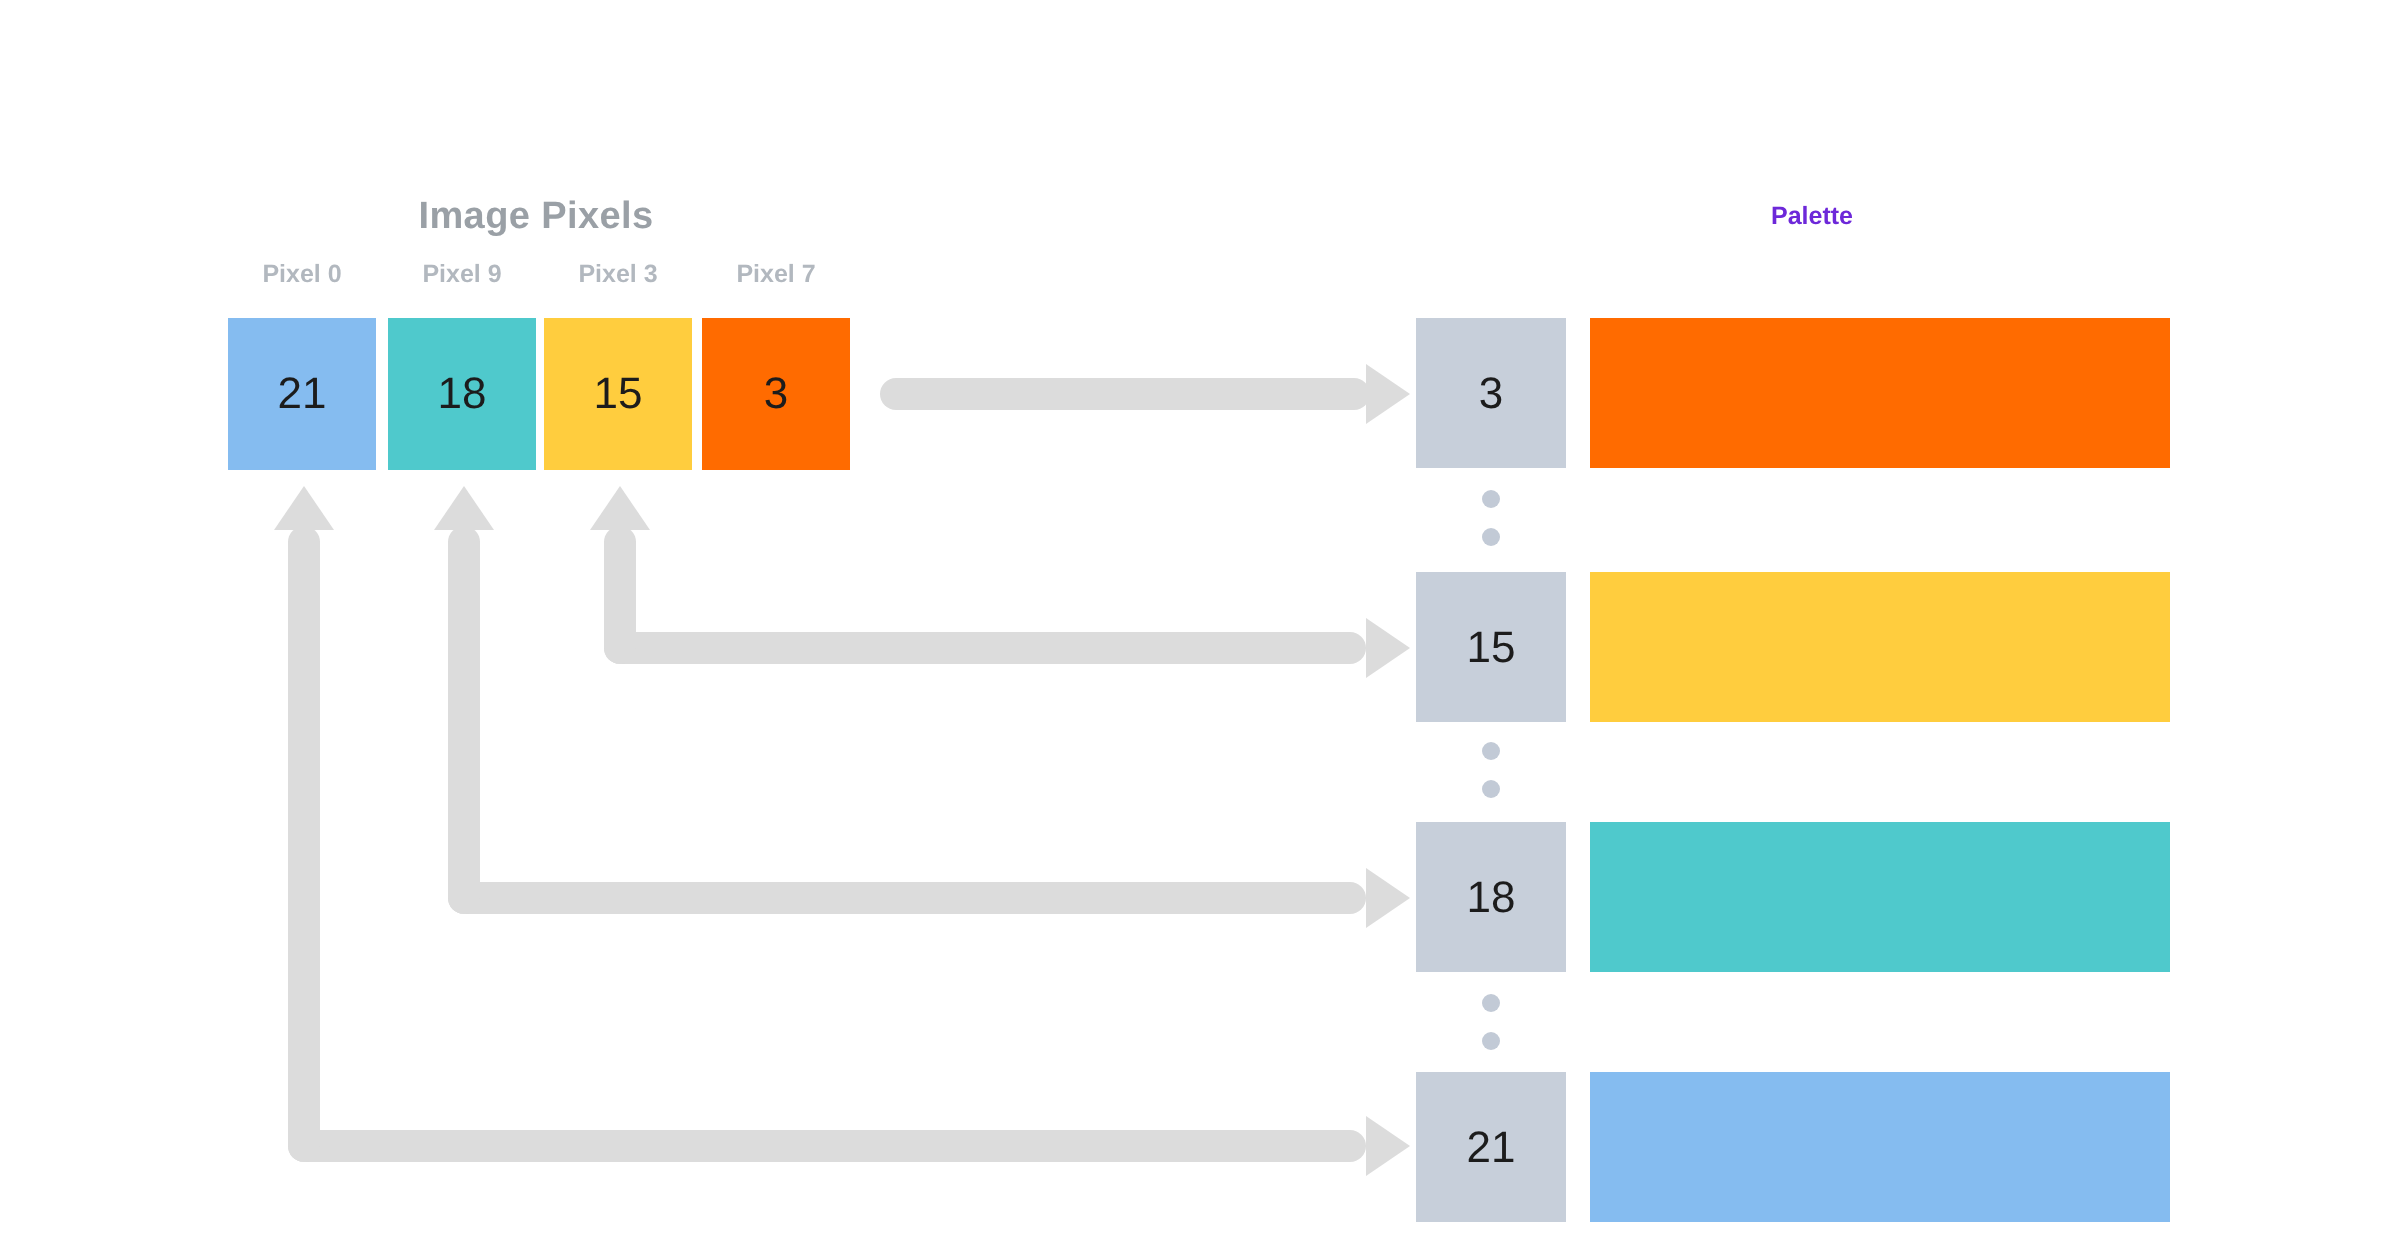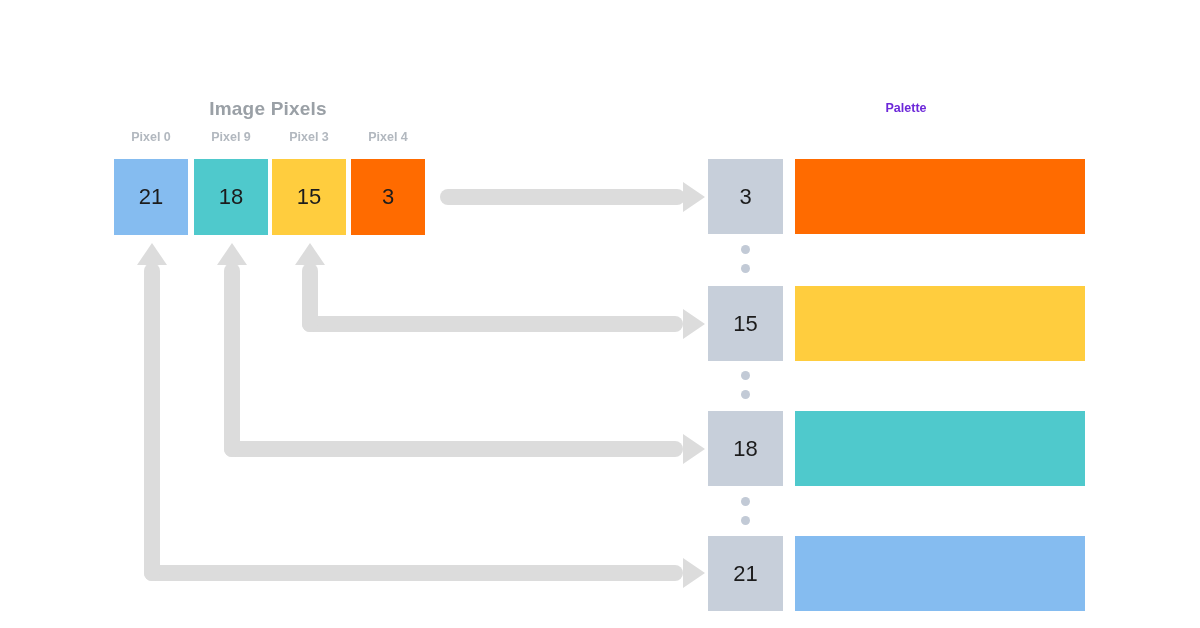--- a/index.html
+++ b/index.html
@@ -77,21 +77,21 @@
         <rect x="144" y="263" width="16" height="318" rx="8" fill="#dcdcdc"></rect>
         <path d="M 137 265 L 152 243 L 167 265 Z" fill="#dcdcdc"></path>
       </g>
   </svg>
 
   <div class="title" id="title-image-pixels">Image Pixels</div>
 
   <div class="pixel-label" style="left:114px">Pixel 0</div>
   <div class="pixel-label" style="left:194px">Pixel 9</div>
   <div class="pixel-label" style="left:272px">Pixel 3</div>
-  <div class="pixel-label" style="left:351px">Pixel 4</div>
+  <div class="pixel-label" style="left:351px">Pixel 7</div>
 
   <div class="pixel-cell" style="left: 114px; background: rgb(133, 188, 240);">21</div>
   <div class="pixel-cell" style="left: 194px; background: rgb(79, 201, 204);">18</div>
   <div class="pixel-cell" style="left: 272px; background: rgb(255, 205, 62);">15</div>
   <div class="pixel-cell" style="left: 351px; background: rgb(255, 107, 0);">3</div>
 
   <div class="subtitle" id="subtitle-palette">Palette</div>
 
   <div class="lut-index" style="top:159px">3</div>
   <div class="lut-swatch" style="top: 159px; background: rgb(255, 107, 0);"></div>

